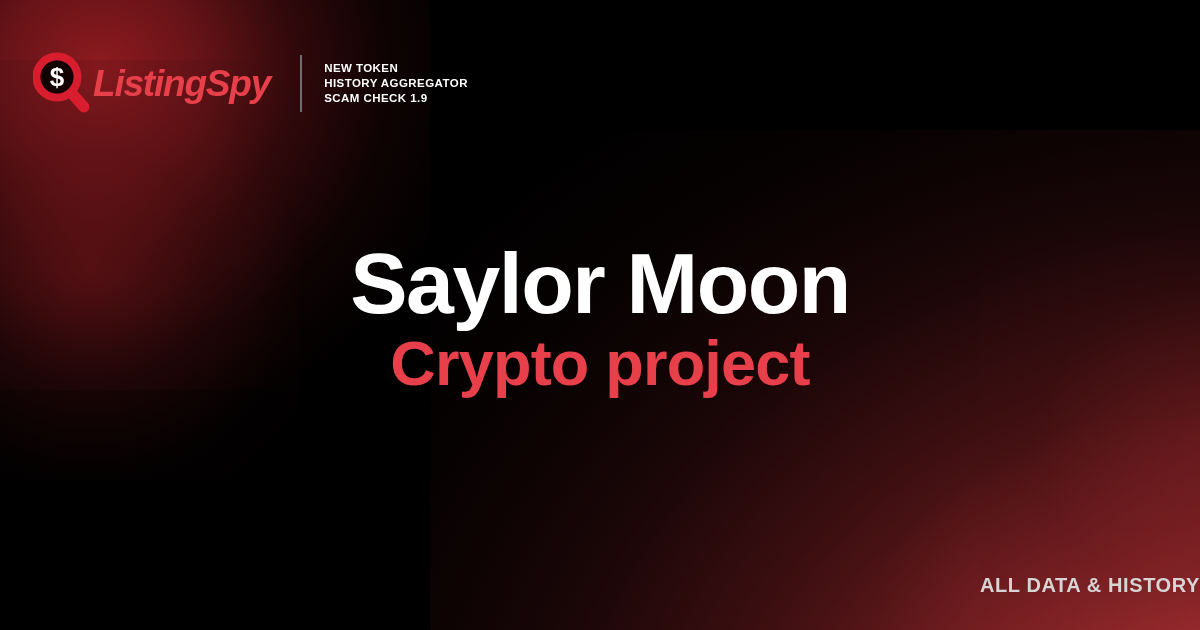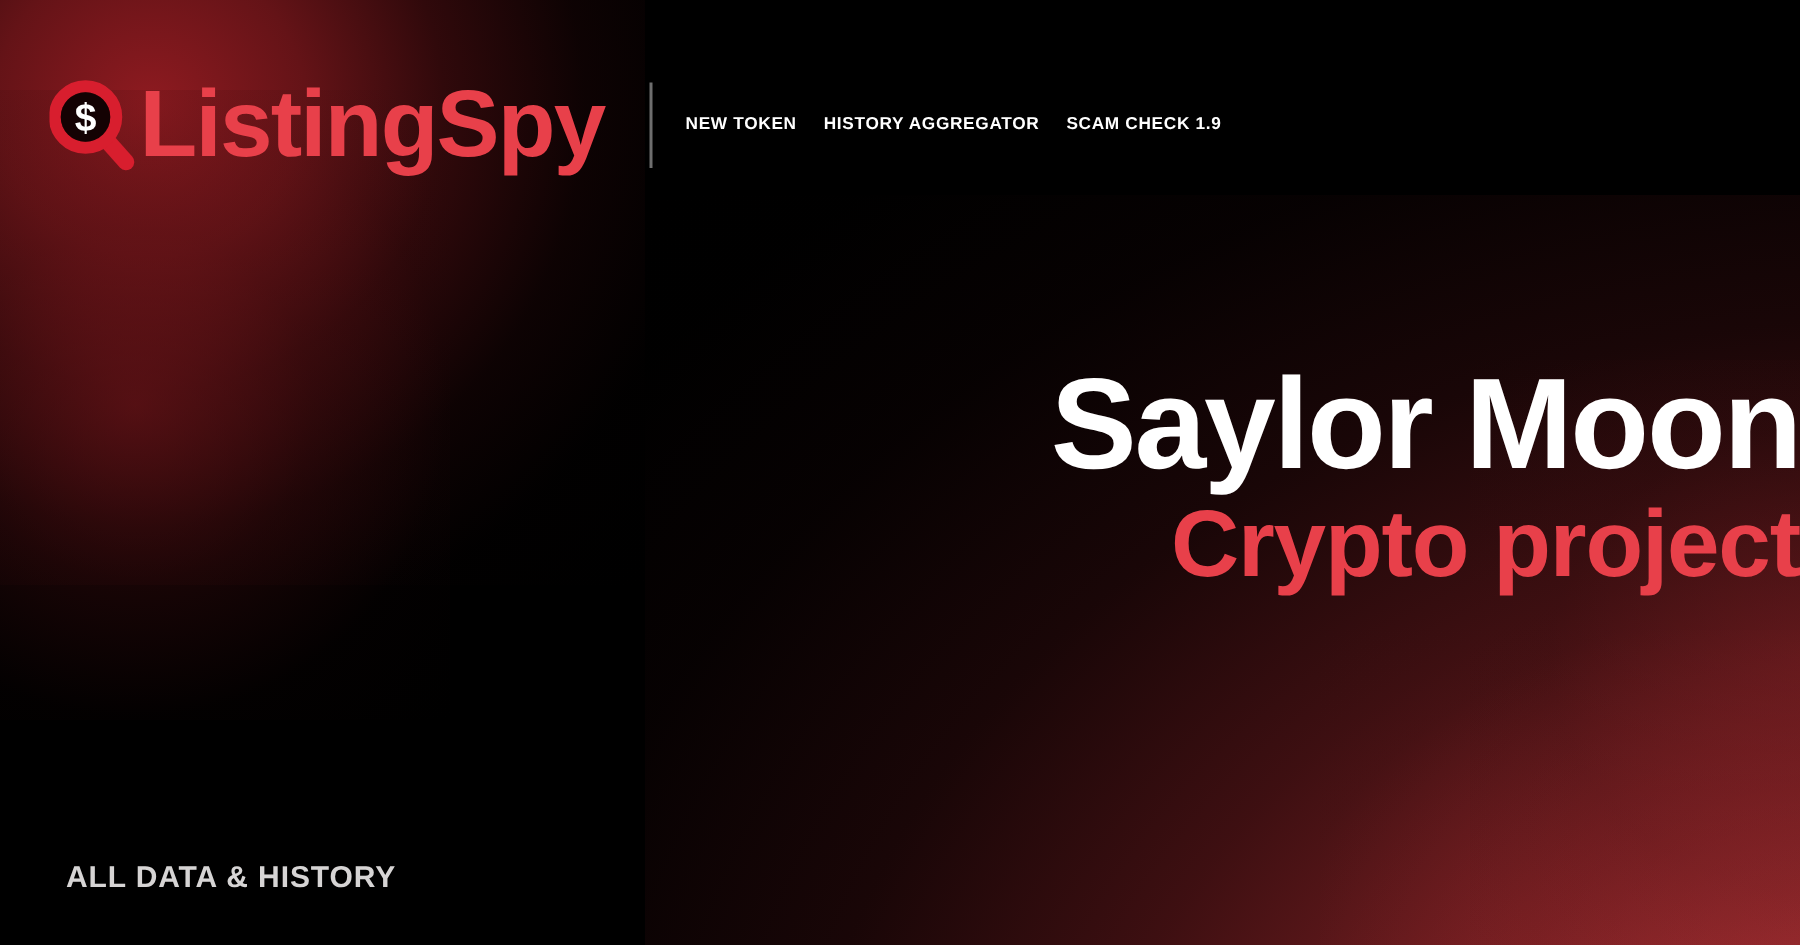--- a/index.html
+++ b/index.html
@@ -86,55 +86,56 @@
   }
 
   .logo-mark {
     width:58px; height:62px;
     flex:0 0 auto;
     margin-right:4px;
     display:block;
   }
 
   .logo-word {
-    font-size:63px;
+    font-size:37px;
     font-weight:700;
     letter-spacing:-1.2px;
     line-height:1;
     white-space:nowrap;
     margin-left:-2px;
+    font-style:italic;
   }
 
   .logo-divider {
     width:2px; height:57px;
     background:#6e6e6e;
     margin-left:30px; margin-right:22px;
     flex:0 0 auto;
   }
 
   .tagline {
-    display:flex; flex-direction:row;
+    display:flex; flex-direction:column;
     justify-content:center;
-    gap:18px;
+    gap:3px;
   }
   .tagline-line {
     font-size:11.5px;
     font-weight:700;
     letter-spacing:0.45px;
     line-height:1.05;
     color:#ffffff;
     white-space:nowrap;
   }
 
   
   .hero {
     position:absolute;
     left:0; right:0;
     top:240px;
-    text-align:right;
+    text-align:center;
     z-index:5;
   }
 
   .hero-title {
     font-size:86px;
     font-weight:700;
     letter-spacing:-1.5px;
     line-height:1.0;
     color:#ffffff;
     white-space:nowrap;
@@ -144,23 +145,23 @@
     font-size:63px;
     font-weight:700;
     letter-spacing:-0.8px;
     line-height:1.18;
     white-space:nowrap;
   }
 
   
   .footer {
     position:absolute;
-    left:12px; right:0;
+    left:1px; right:0;
     top:574px;
-    text-align:left;
+    text-align:right;
     z-index:5;
     padding-left:32px;
   }
   .footer-text {
     font-size:20px;
     font-weight:700;
     letter-spacing:0.6px;
     color:#d6d4d4;
     white-space:nowrap;
   }

